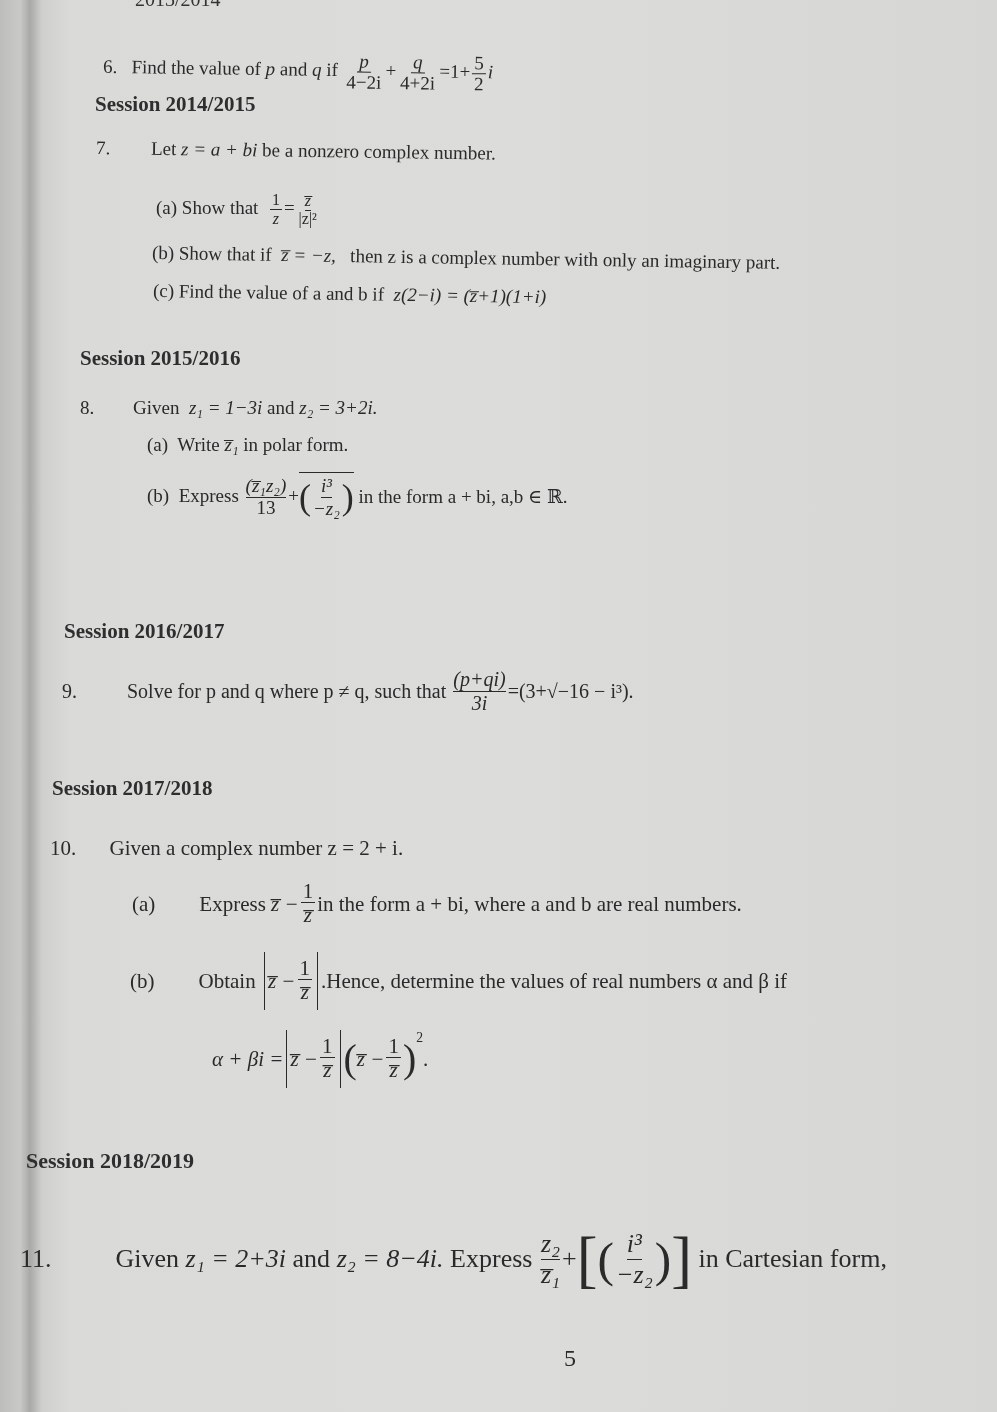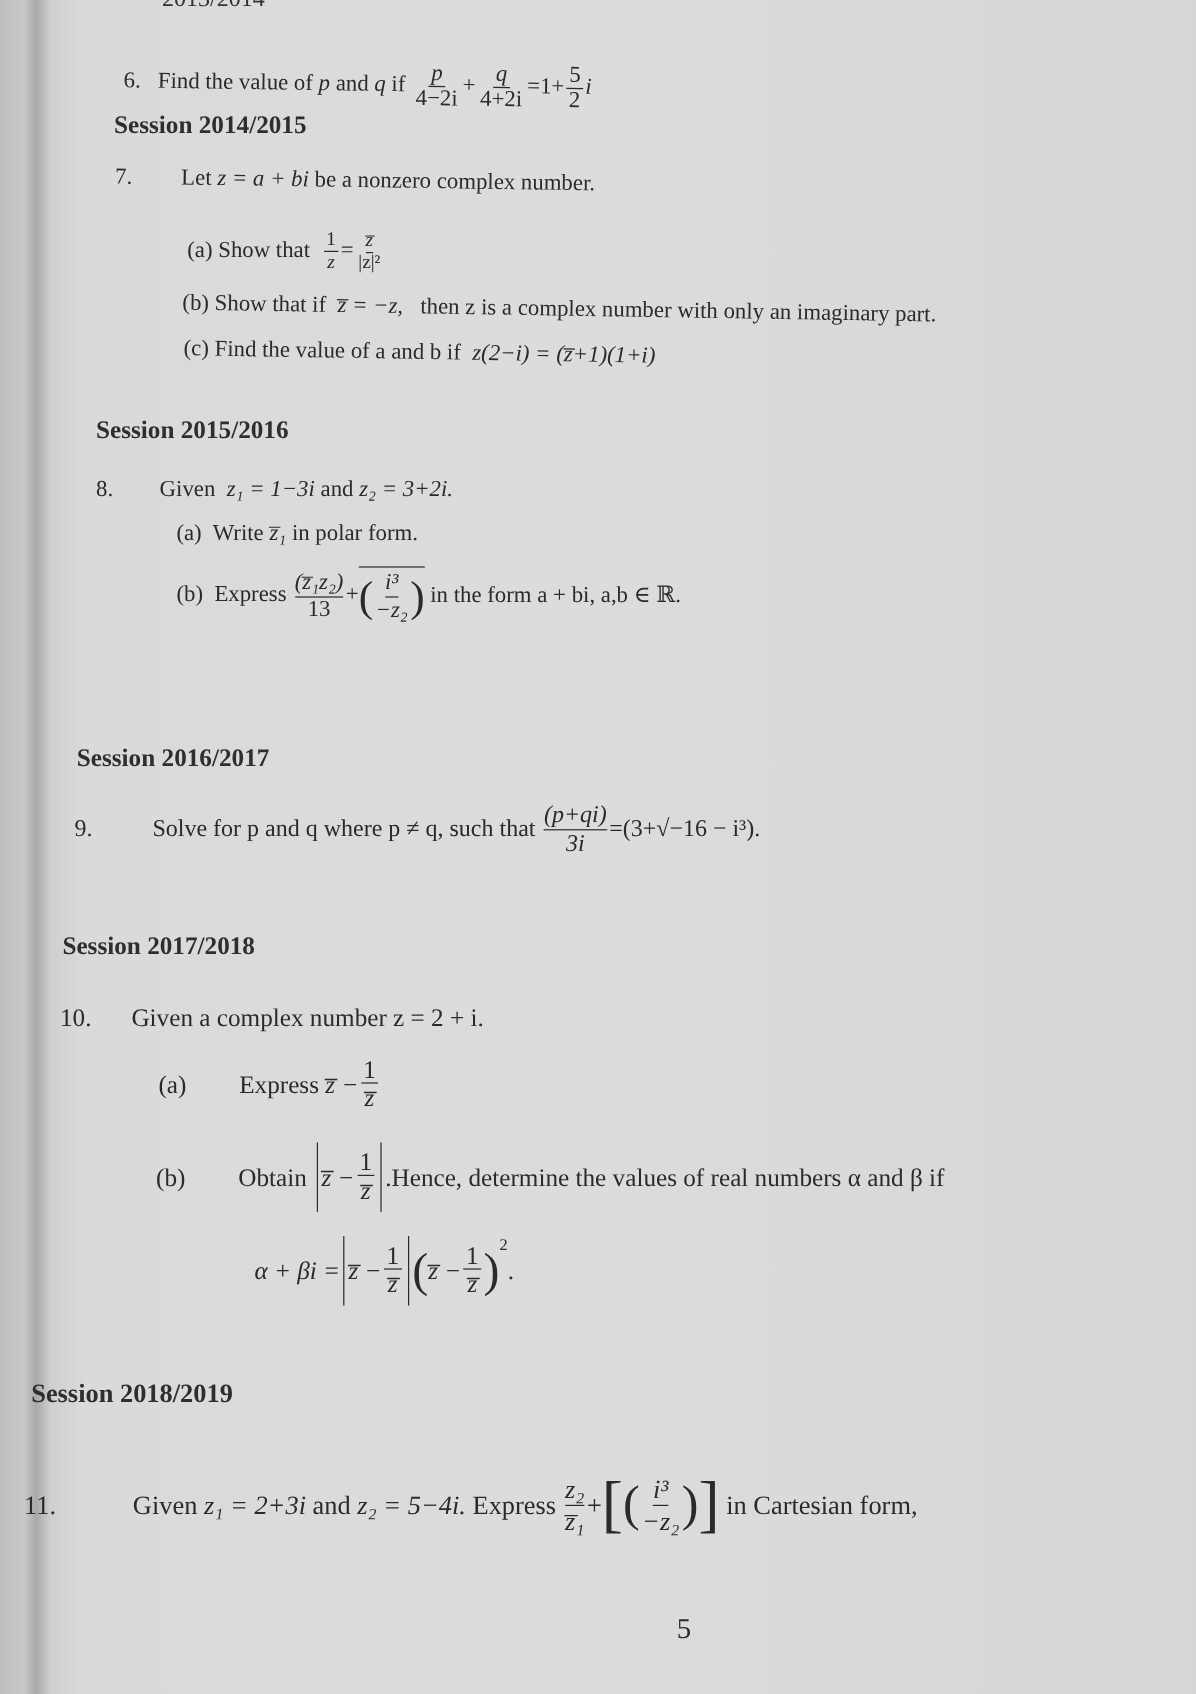--- a/index.html
+++ b/index.html
@@ -130,20 +130,21 @@
     <span style="margin-left:28px">Given a complex number z = 2 + i.</span>
   </div>
   <div class="abs q" style="left:132px;top:880px;display:flex;align-items:center;font-size:21px;">
     <span>(a)</span>
     <span style="margin-left:44px">Express</span>&nbsp;
     <i class="v">z̅ −</i>
     <span class="frac">
         <span class="n">1</span>
         <i class="v">z̅</i>
       </span>
+    <span>in the form a + bi, where a and b are real numbers.</span>
   </div>
   <div class="abs q" style="left:130px;top:952px;display:flex;align-items:center;font-size:21px;">
     <span>(b)</span>
     <span style="margin-left:44px">Obtain</span>&nbsp;
     <span class="bar"></span>
     <i class="v">z̅ −</i>
     <span class="frac">
         <span class="n">1</span>
         <i class="v">z̅</i>
       </span>
@@ -165,26 +166,26 @@
         <span class="n">1</span>
         <i class="v">z̅</i>
       </span>
     <span class="bigp">)</span>
       <sup style="align-self:flex-start">2</sup>
       <span>.</span>
   </div>
 
   <div class="abs sess" style="left:26px;top:1148px;font-size:22px;">Session 2018/2019</div>
 
-  <div class="abs q" style="left:20px;top:1228px;display:flex;align-items:center;font-size:22px;text-align:right;">
+  <div class="abs q" style="left:20px;top:1228px;display:flex;align-items:center;font-size:26px;text-align:right;">
     <span>11.</span>
     <span style="margin-left:64px">Given</span>&nbsp;
     <i class="v">z₁ = 2+3i</i>&nbsp;
     <span>and</span>&nbsp;
-    <i class="v">z₂ = 5−4i.</i>&nbsp;
+    <i class="v">z₂ = 8−4i.</i>&nbsp;
     <span>Express</span>&nbsp;
     <span class="frac">
         <i class="v n">z₂</i>
         <i class="v">z̅₁</i>
       </span>
     <span>+</span>
     <span class="bigp" style="font-size:2.4em">[</span><span class="bigp">(</span><span class="frac">
         <i class="v n">i³</i>
         <i class="v">−z₂</i>
       </span><span class="bigp">)</span><span class="bigp" style="font-size:2.4em">]</span>&nbsp;

